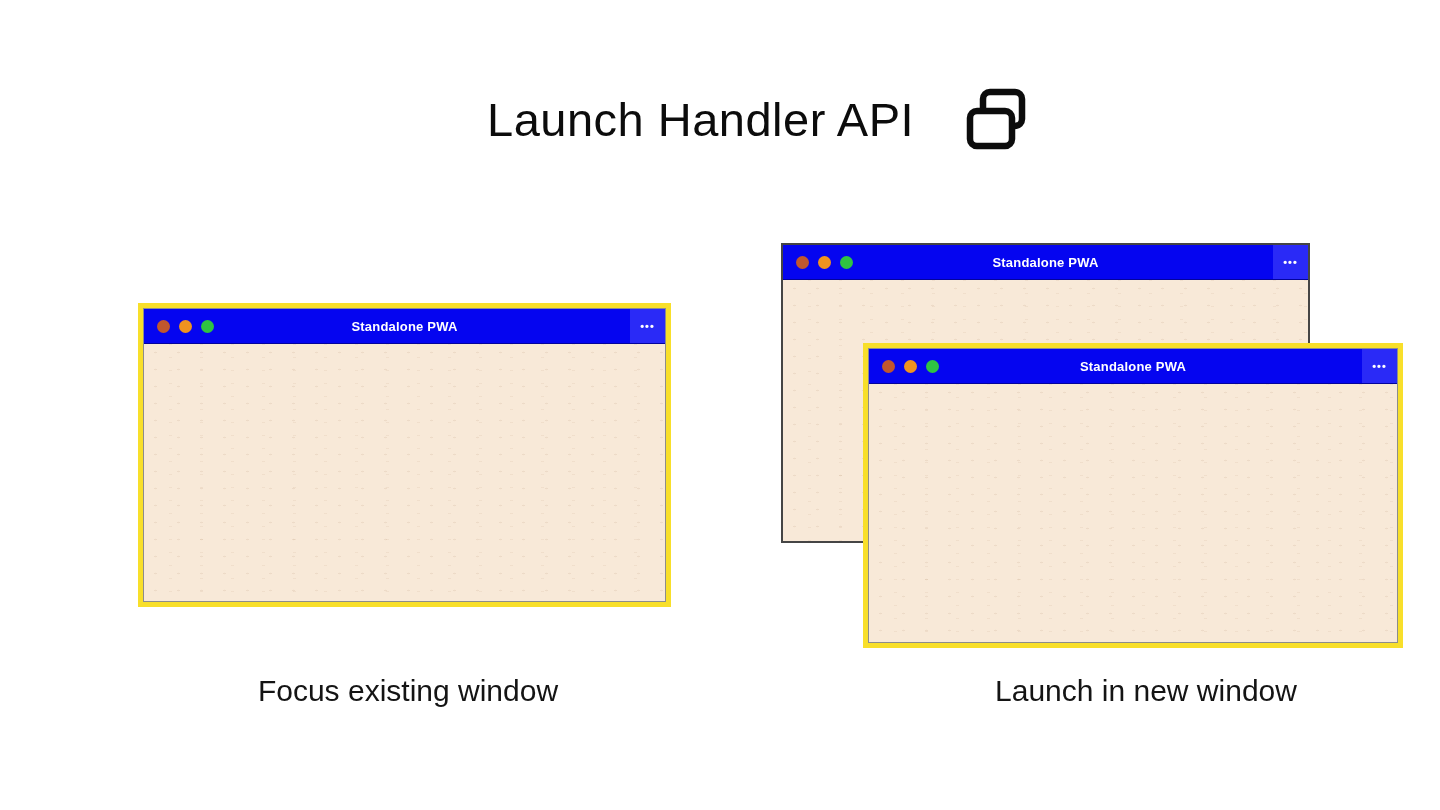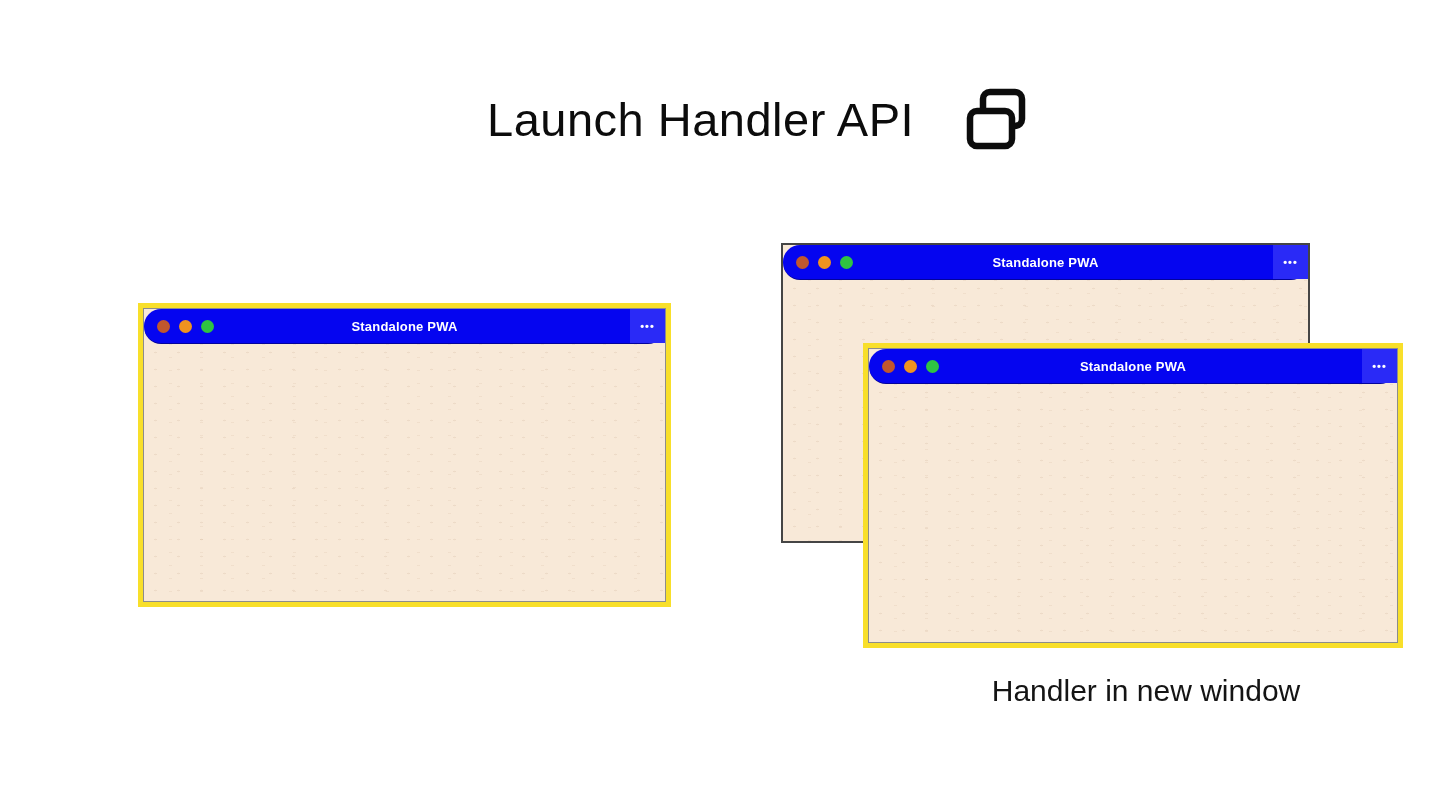--- a/index.html
+++ b/index.html
@@ -32,21 +32,20 @@
   .pwa-window.back {
     border: 2px solid #454545;
     box-shadow: inset 0 -2px 0 rgba(0,0,0,0.15);
   }
 
   .titlebar {
     position: relative; height: 35px; flex: 0 0 35px;
     background: #0505f0;
     display: flex; align-items: center;
     border-bottom: 1px solid rgba(0,0,0,0.35);
-    border-radius: 17px;
   }
   .traffic-lights {
     display: flex; align-items: center; gap: 9px; padding-left: 13px;
   }
   .dot { width: 13px; height: 13px; border-radius: 50%; }
   .dot.red    { background: #c1572e; }
   .dot.orange { background: #f0931f; }
   .dot.green  { background: #2fc342; }
 
   .titlebar-title {
@@ -133,15 +132,16 @@
         <span class="dot red"></span>
         <span class="dot orange"></span>
         <span class="dot green"></span>
       </div>
       <div class="titlebar-title">Standalone PWA</div>
       <div class="menu-button">•••</div>
     </div>
     <div class="window-body"></div>
   </div>
 
-  <div class="caption" id="caption-right">Handler in new window</div>
+  <div class="caption" id="caption-left">Focus existing window</div>
+  <div class="caption" id="caption-right">Launch in new window</div>
 
 </div>
 
 </body></html>

